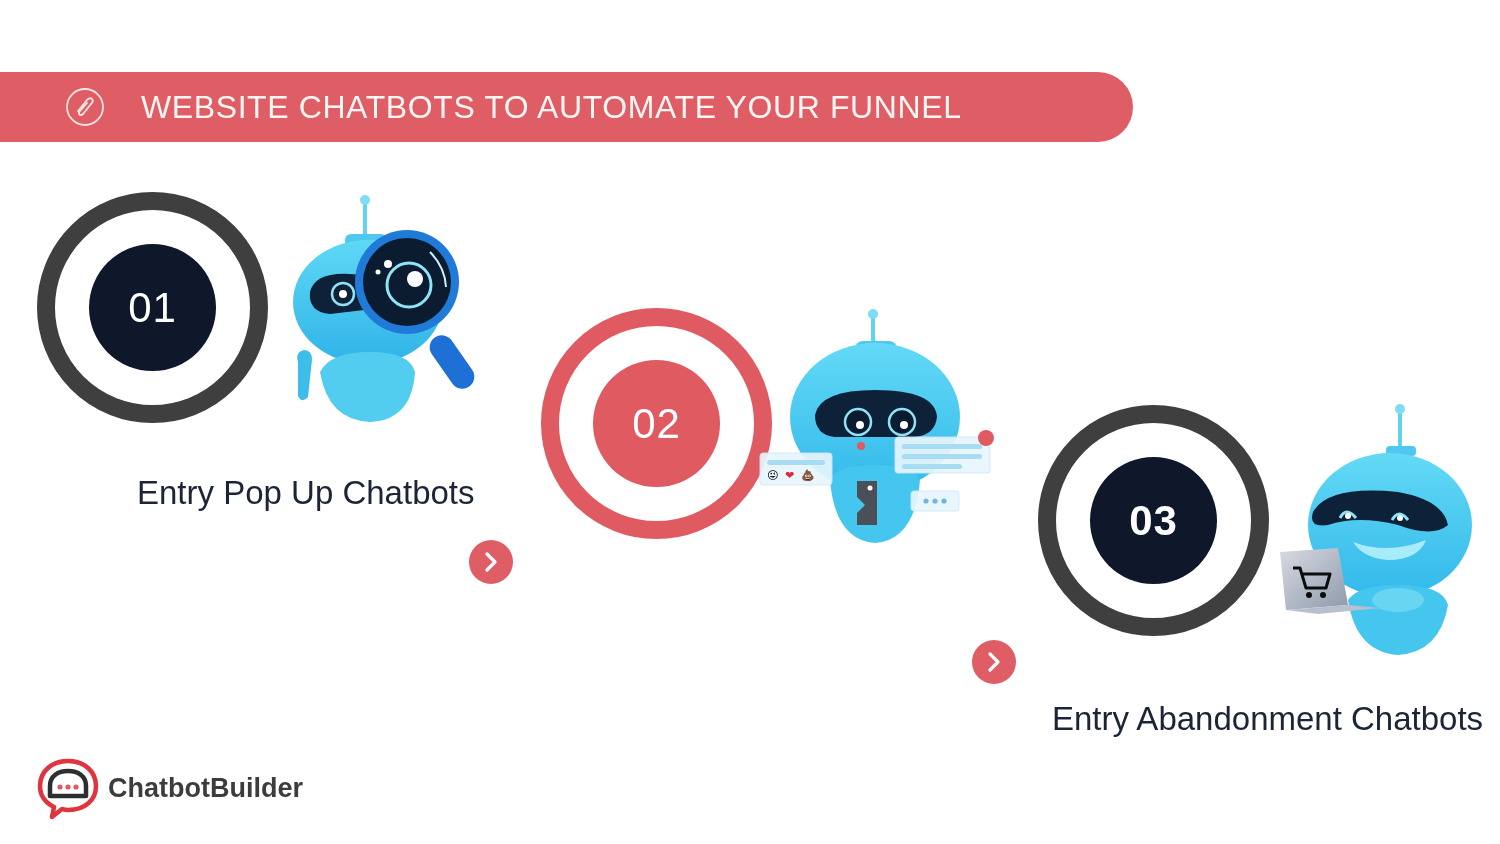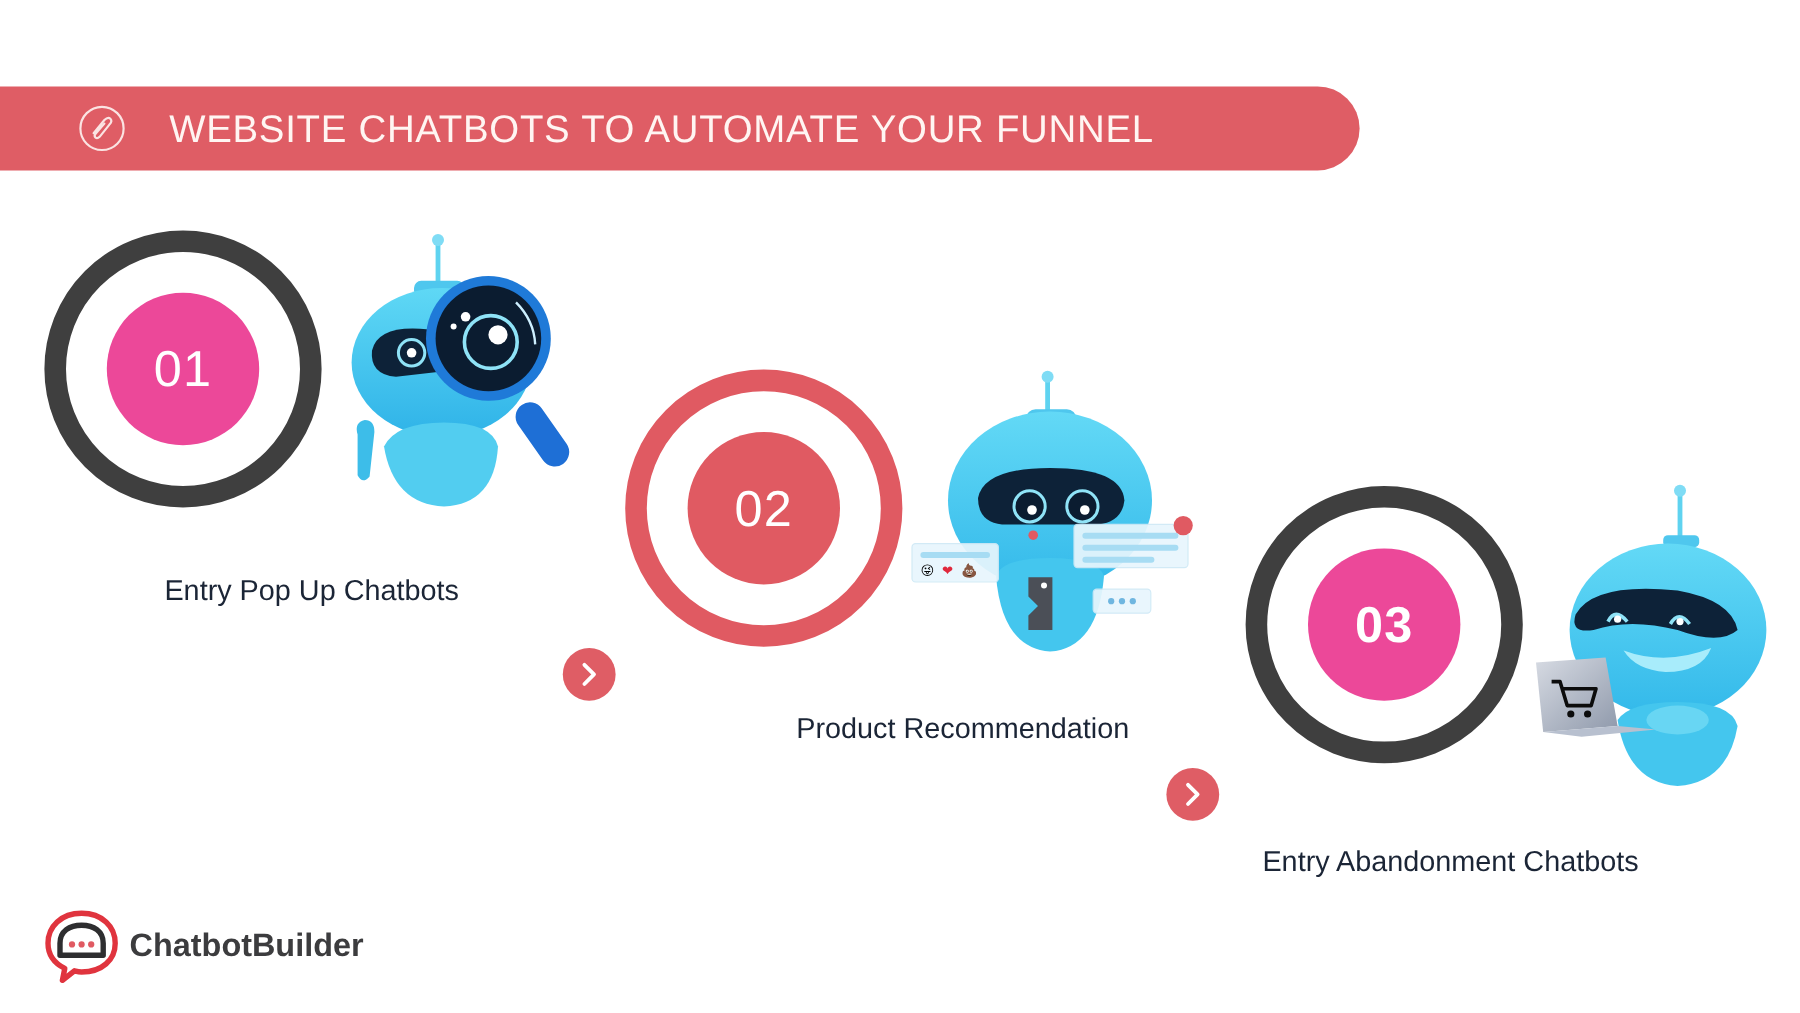--- a/index.html
+++ b/index.html
@@ -53,33 +53,33 @@
   .ring.red { border-color: #e05a62; }
   .ring .core {
     position: absolute;
     left: 50%;
     top: 50%;
     width: 127px;
     height: 127px;
     margin-left: -63.5px;
     margin-top: -63.5px;
     border-radius: 50%;
-    background: #ec4899;
+    background: #0f172a;
     color: #ffffff;
     font-size: 42px;
     text-align: center;
     line-height: 127px;
     letter-spacing: 1px;
   }
   .ring.red .core { background: #e05a62; }
 
   .step-label {
     position: absolute;
     color: #1b2536;
-    font-size: 24px;
+    font-size: 33px;
     line-height: 39px;
     white-space: nowrap;
   }
   .step-label.right { text-align: right; }
 
   .arrow-btn {
     position: absolute;
     width: 44px;
     height: 44px;
     border-radius: 50%;
@@ -150,21 +150,21 @@
 </svg>
 
 <div class="step-label" style="left:137px; top:473px;">Entry Pop Up Chatbots</div>
 
 <div class="arrow-btn" style="left:469px; top:540px;">
   <svg width="44" height="44" viewBox="0 0 44 44">
     <path d="M18 14 L26 22 L18 30" fill="none" stroke="#ffffff" stroke-width="3.2" stroke-linecap="round" stroke-linejoin="round"></path>
   </svg>
 </div>
 
-<div class="ring red" style="left:521px; top:308px;">
+<div class="ring red" style="left:541px; top:308px;">
   <div class="core">02</div>
 </div>
 
 <svg class="robot" style="left:755px; top:305px;" width="245" height="245" viewBox="0 0 245 245">
   <defs>
     <linearGradient id="rb2" x1="0" y1="0" x2="0" y2="1">
       <stop offset="0" stop-color="#63d9f6"></stop>
       <stop offset="1" stop-color="#33b9ea"></stop>
     </linearGradient>
   </defs>
@@ -191,21 +191,20 @@
   <rect x="147" y="149" width="80" height="5" rx="2.5" fill="#a7dcf3"></rect>
   <rect x="147" y="159" width="60" height="5" rx="2.5" fill="#a7dcf3"></rect>
   <circle cx="231" cy="133" r="8" fill="#e05a62"></circle>
   <rect x="156" y="186" width="48" height="20" rx="3" fill="#e8f6fd" opacity="0.92" stroke="#cfe9f6"></rect>
   <circle cx="171" cy="196" r="2.6" fill="#6fb6e0"></circle>
   <circle cx="180" cy="196" r="2.6" fill="#6fb6e0"></circle>
   <circle cx="189" cy="196" r="2.6" fill="#6fb6e0"></circle>
 </svg>
 
 <div class="step-label right" style="right:559px; top:588px;">
-  <div>Product Recommendation</div>
 </div>
 
 <div class="arrow-btn" style="left:972px; top:640px;">
   <svg width="44" height="44" viewBox="0 0 44 44">
     <path d="M18 14 L26 22 L18 30" fill="none" stroke="#ffffff" stroke-width="3.2" stroke-linecap="round" stroke-linejoin="round"></path>
   </svg>
 </div>
 
 <div class="ring" style="left:1038px; top:405px;font-weight:bold;">
   <div class="core">03</div>

